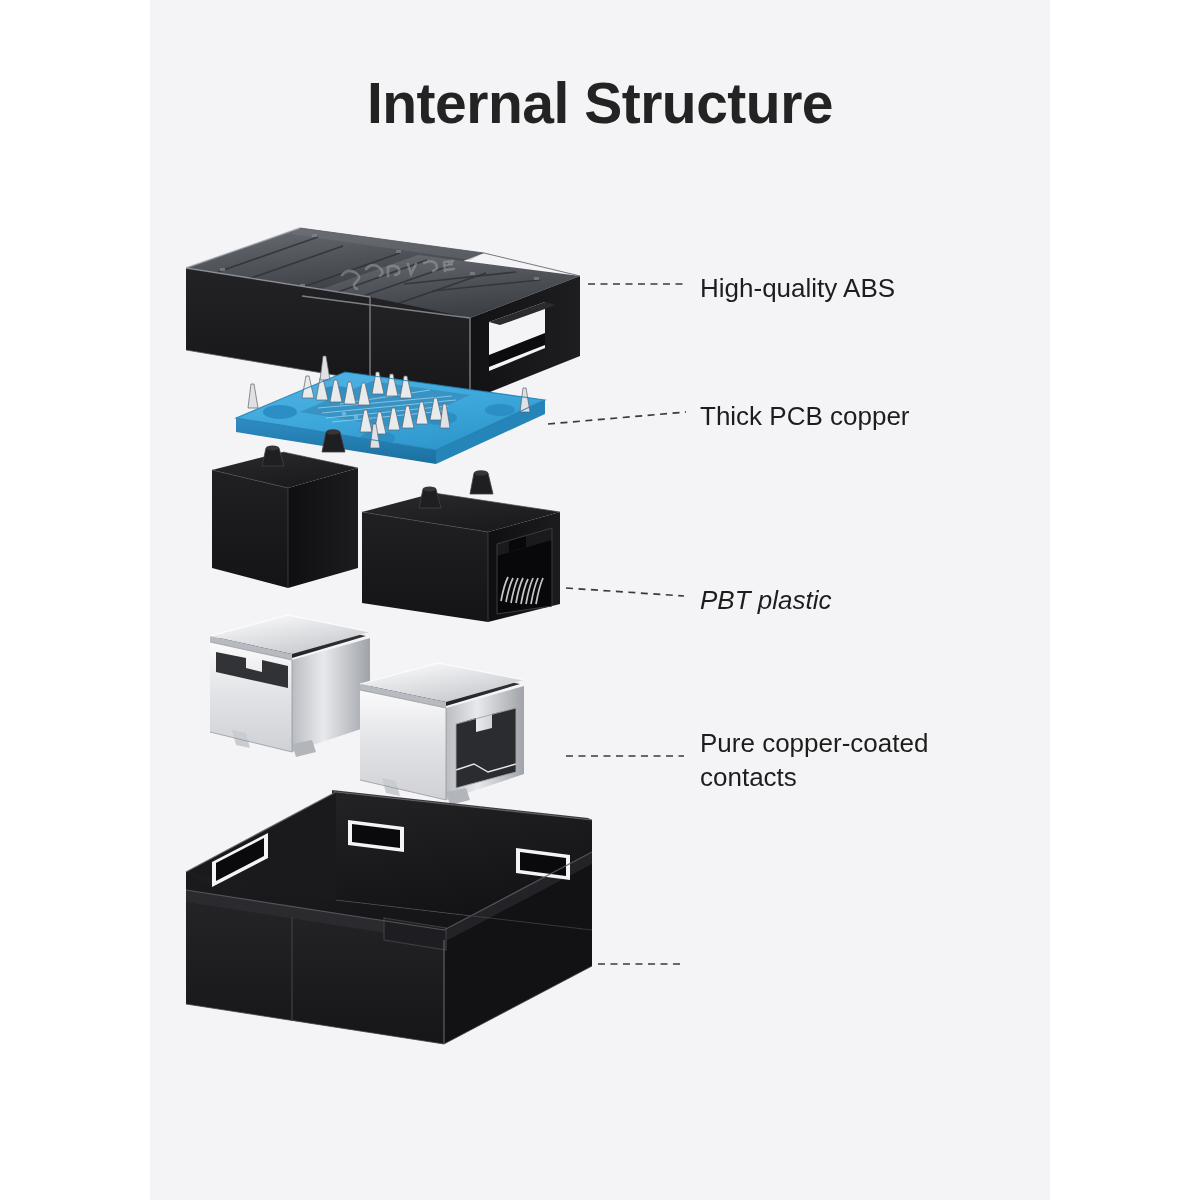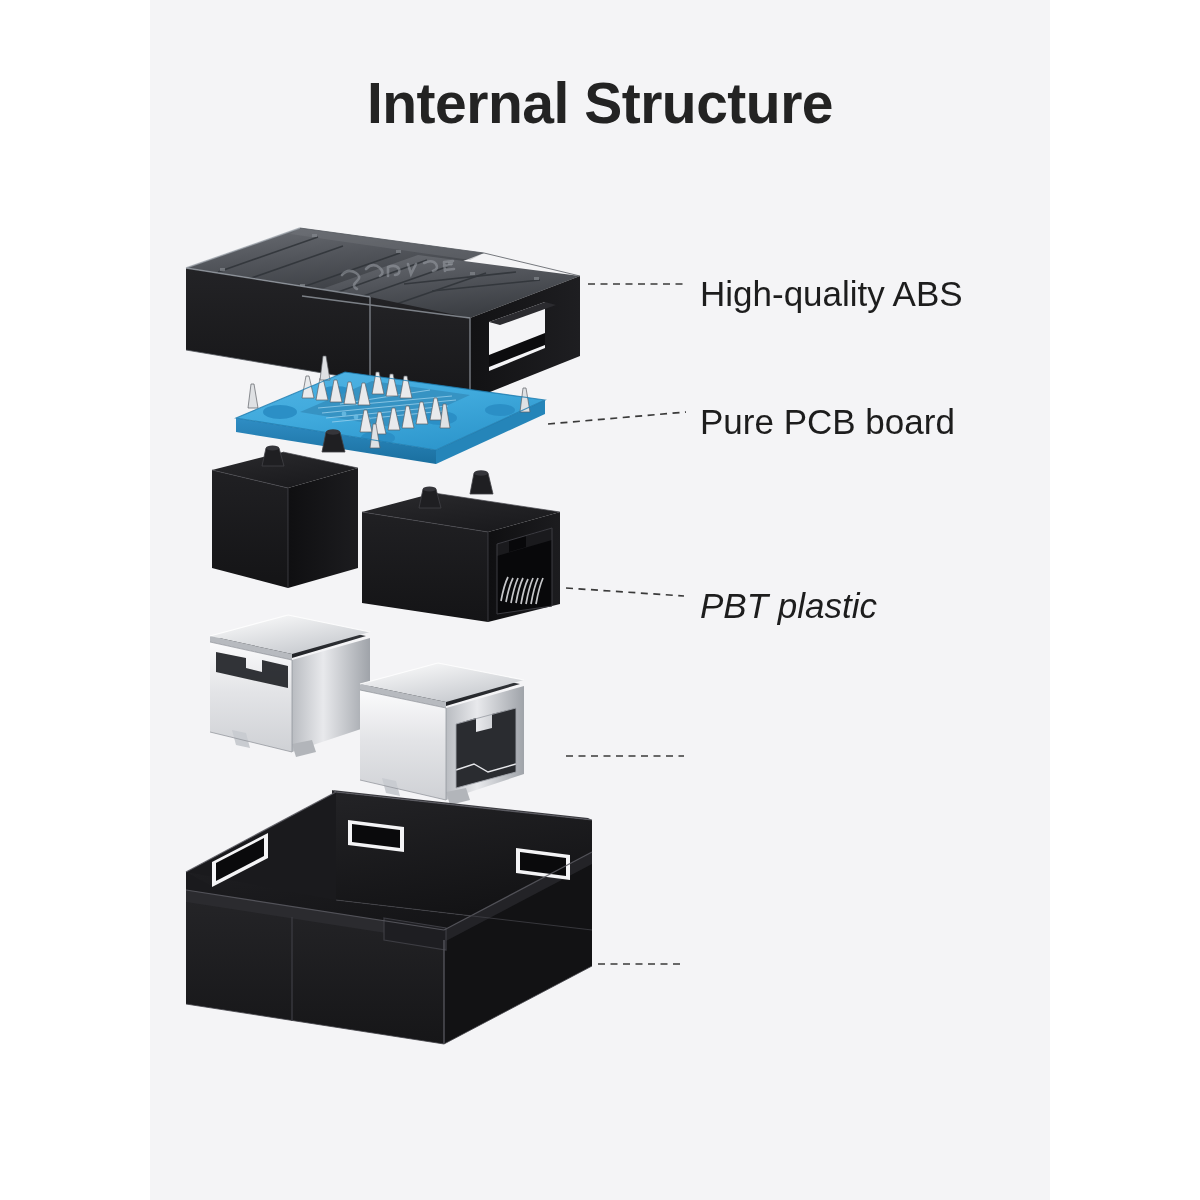--- a/index.html
+++ b/index.html
@@ -41,21 +41,21 @@
     font-weight: bold;
     letter-spacing: -0.5px;
     color: #232323;
     z-index: 30;
   }
 
   
   .label {
     position: absolute;
     font-family: "Liberation Sans", sans-serif;
-    font-size: 35px;
+    font-size: 26px;
     font-weight: normal;
     color: #1d1d1d;
     line-height: 1.32;
     white-space: pre-line;
     z-index: 30;
   }
 
   
   #stage {
     position: absolute;
@@ -465,19 +465,21 @@
           <line x1="336" y1="900" x2="592" y2="930"></line>
         </g>
       </g>
 
       <line class="dash" x1="598" y1="964" x2="684" y2="964"></line>
     </svg>
   </div>
 
   <div class="label" style="left:700px; top:271px;">High-quality ABS</div>
 
-  <div class="label" style="left:700px; top:399px;">Pure PCB board</div>
+  <div class="label" style="left:700px; top:399px;">Thick PCB copper</div>
 
   <div class="label" style="left:700px; top:583px;font-style:italic;">PBT plastic</div>
 
+  <div class="label" style="left:700px; top:726px;">Pure copper-coated
+contacts</div>
 
 
 </div>
 
 </body></html>

